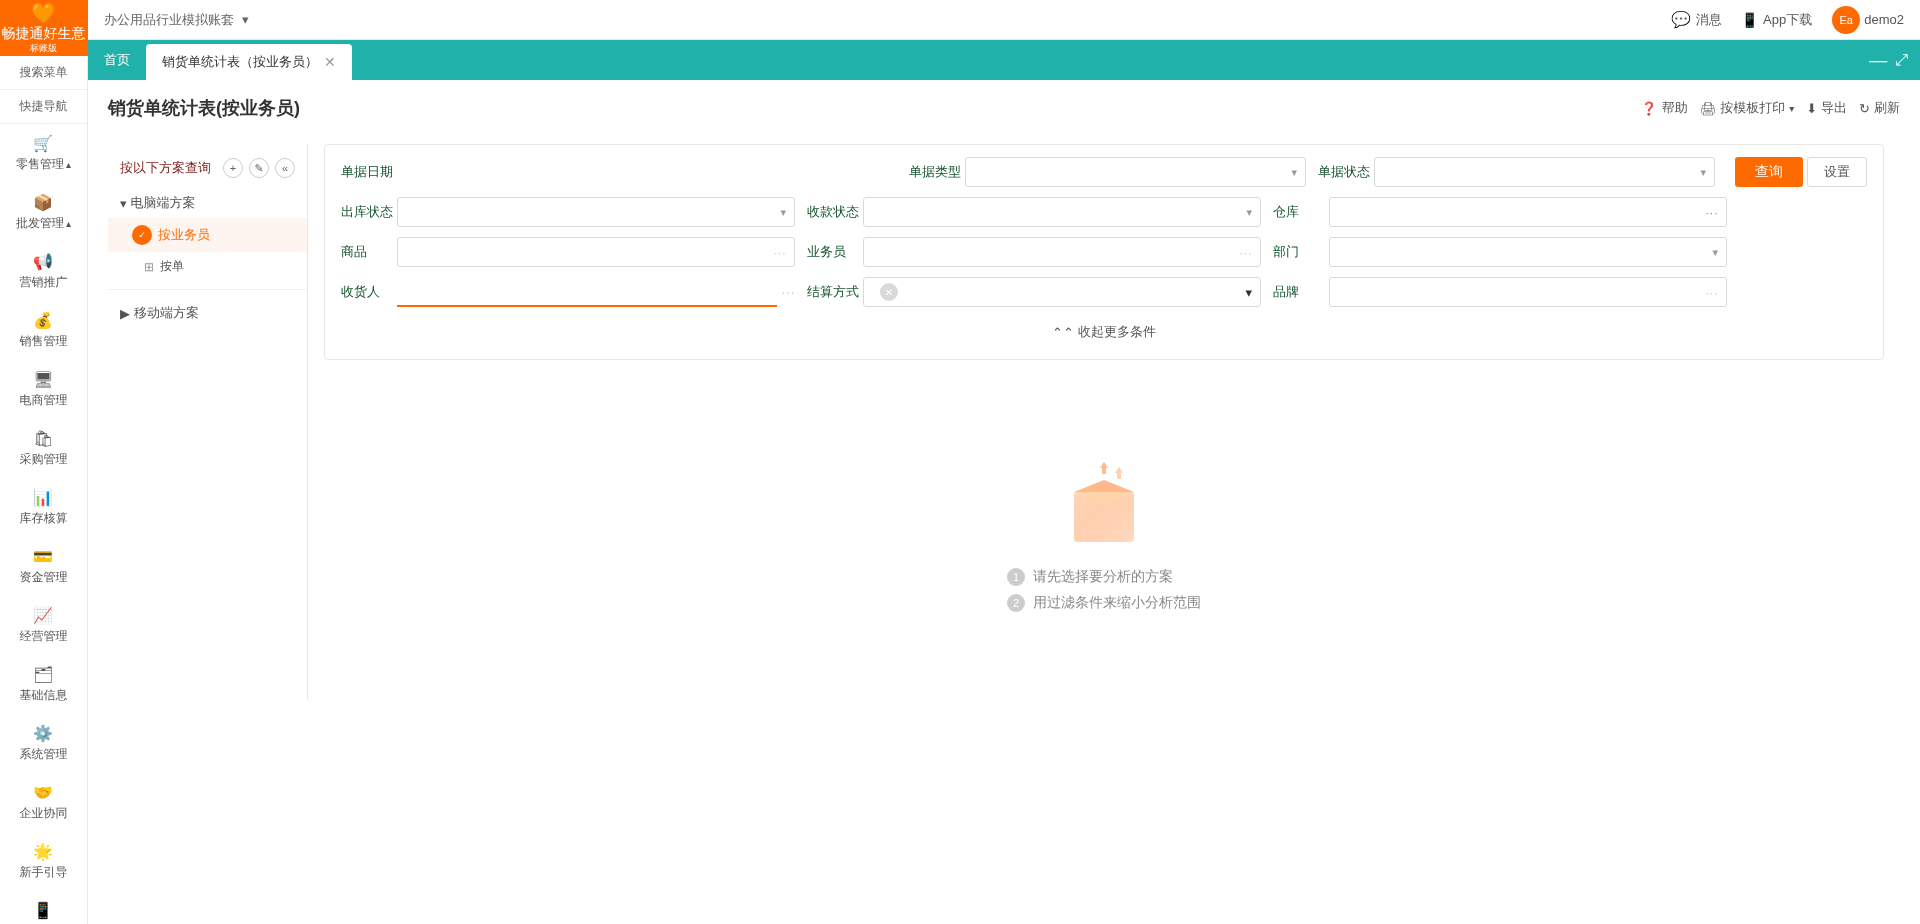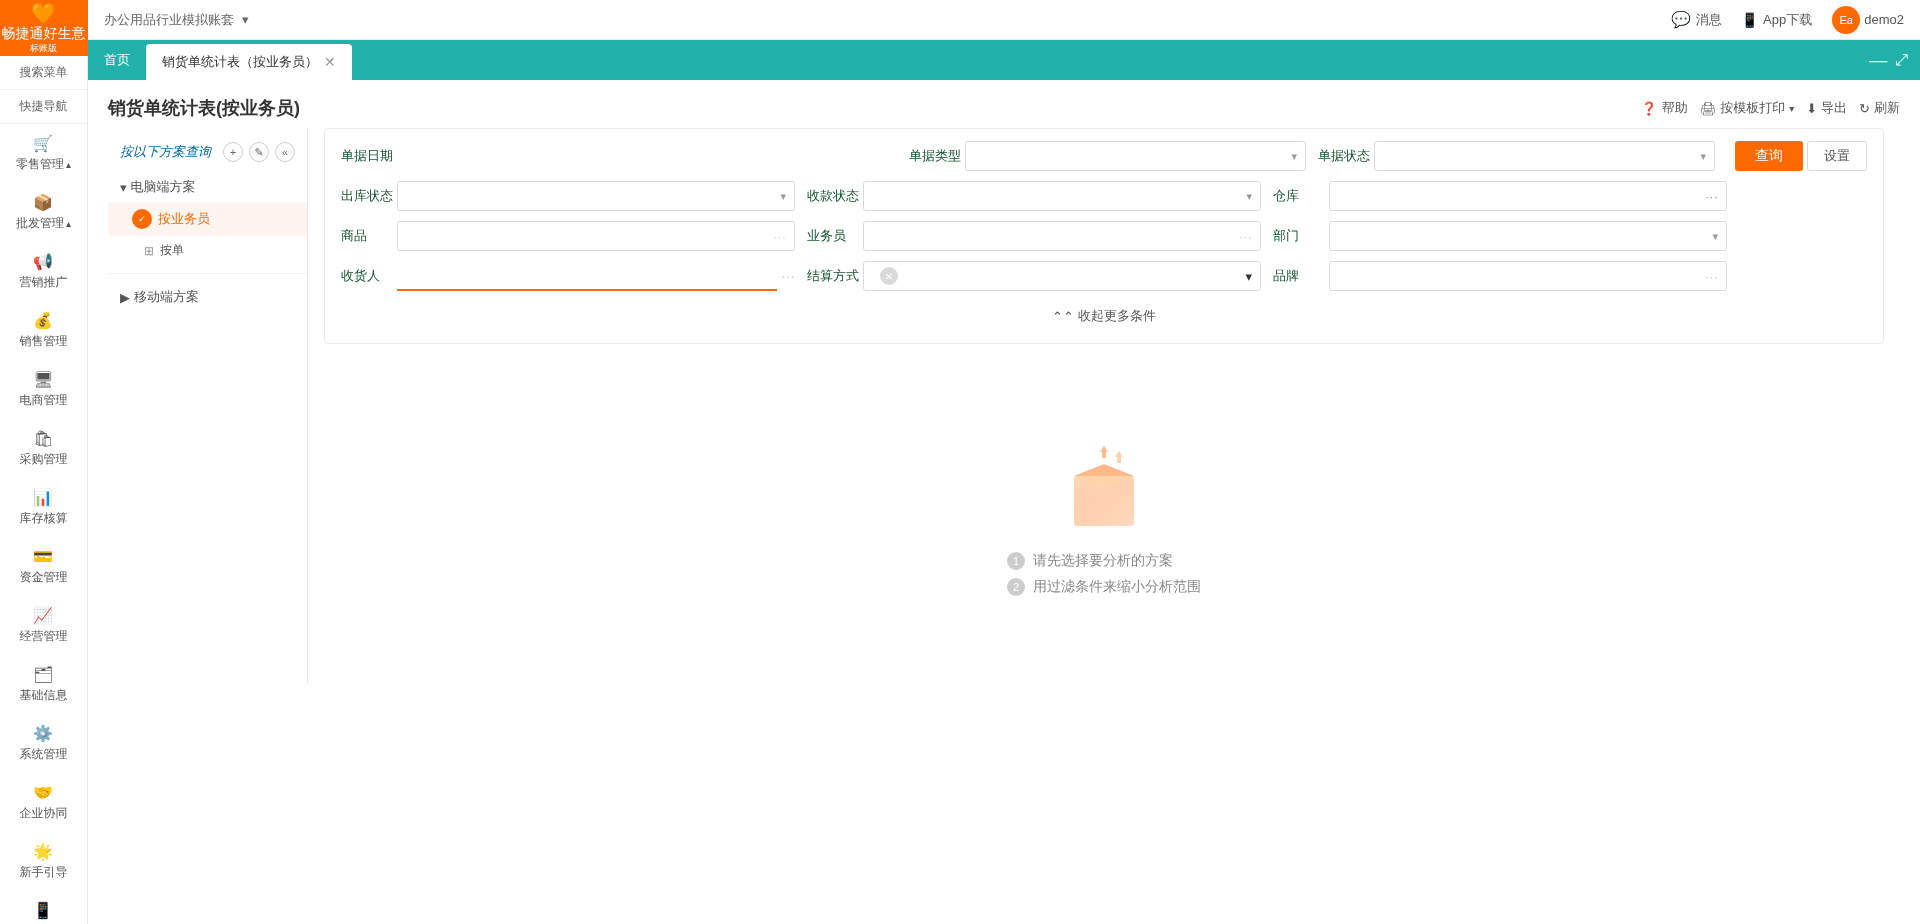--- a/index.html
+++ b/index.html
@@ -34,21 +34,21 @@
     .tab-item.active { background: #fff; color: #333; border-radius: 4px 4px 0 0; margin-top: 4px; height: 36px; }
     .tab-close { font-size: 14px; color: #999; cursor: pointer; }
     .tab-bar-actions { margin-left: auto; display: flex; align-items: center; gap: 8px; padding-right: 12px; }
     .tab-bar-actions span { color: #fff; font-size: 16px; cursor: pointer; }
 
     
     .content { flex: 1; overflow: auto; background: #fff; }
     .content-inner { padding: 16px 20px; }
 
     
-    .page-title-row { display: flex; align-items: center; justify-content: space-between; margin-bottom: 8px; }
+    .page-title-row { display: flex; align-items: center; justify-content: space-between; margin-bottom: 24px; }
     .page-title { font-size: 18px; font-weight: 600; color: #333; }
     .page-actions { display: flex; align-items: center; gap: 12px; }
     .page-action-btn { display: flex; align-items: center; gap: 4px; color: #555; font-size: 13px; cursor: pointer; }
 
     
     .two-panel { display: flex; gap: 0; flex: 1; }
     .left-panel { width: 200px; border-right: 1px solid #e8e8e8; padding: 8px 0; flex-shrink: 0; }
     .right-panel { flex: 1; padding: 0 16px; }
 
     
@@ -246,21 +246,21 @@
             <span>↻</span>
             <span>刷新</span>
           </div>
         </div>
       </div>
 
       <div class="two-panel">
 
         <div class="left-panel">
           <div class="scheme-header">
-            <span style="font-size:13px; color:#0369a1;font-style:italic;">按以下方案查询</span>
+            <span style="font-size:13px; color:#7f1d1d;">按以下方案查询</span>
             <div class="scheme-header-actions">
               <div class="scheme-action-icon">
                 <span>+</span>
               </div>
               <div class="scheme-action-icon">
                 <span>✎</span>
               </div>
               <div class="scheme-action-icon">
                 <span>«</span>
               </div>

